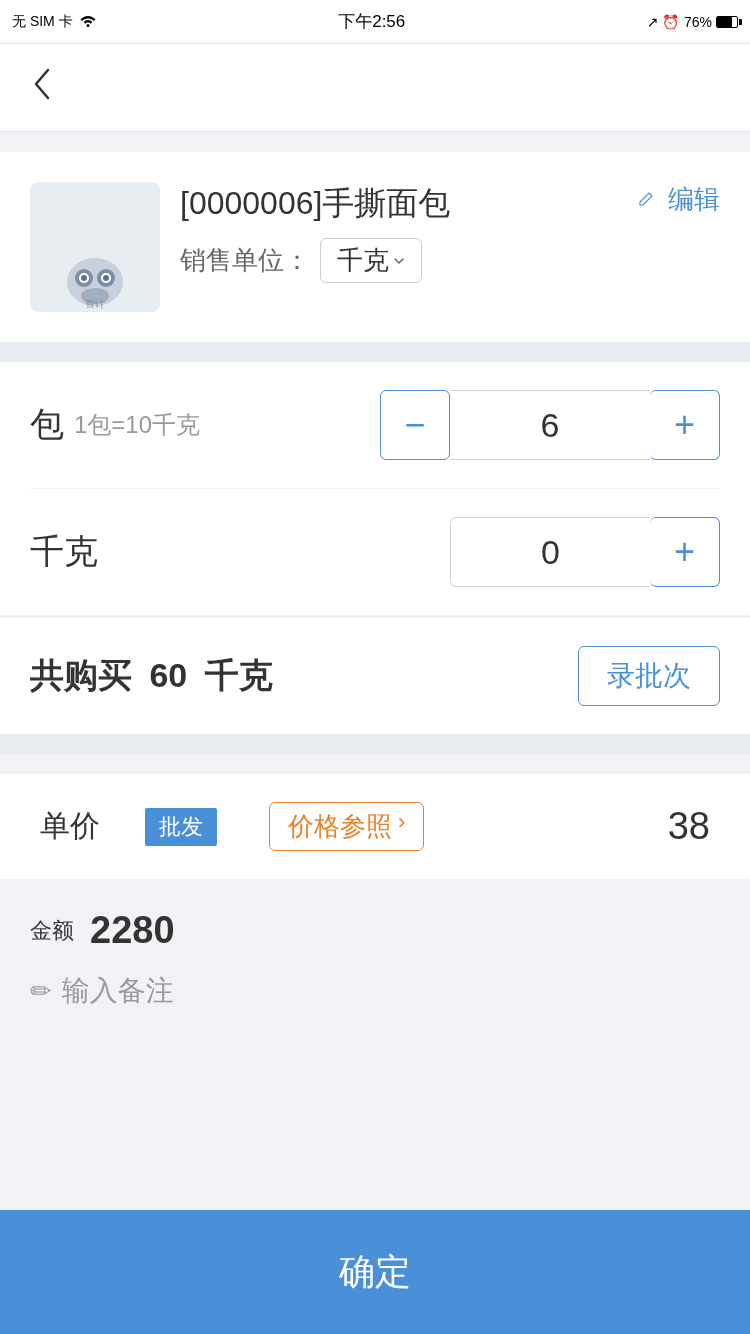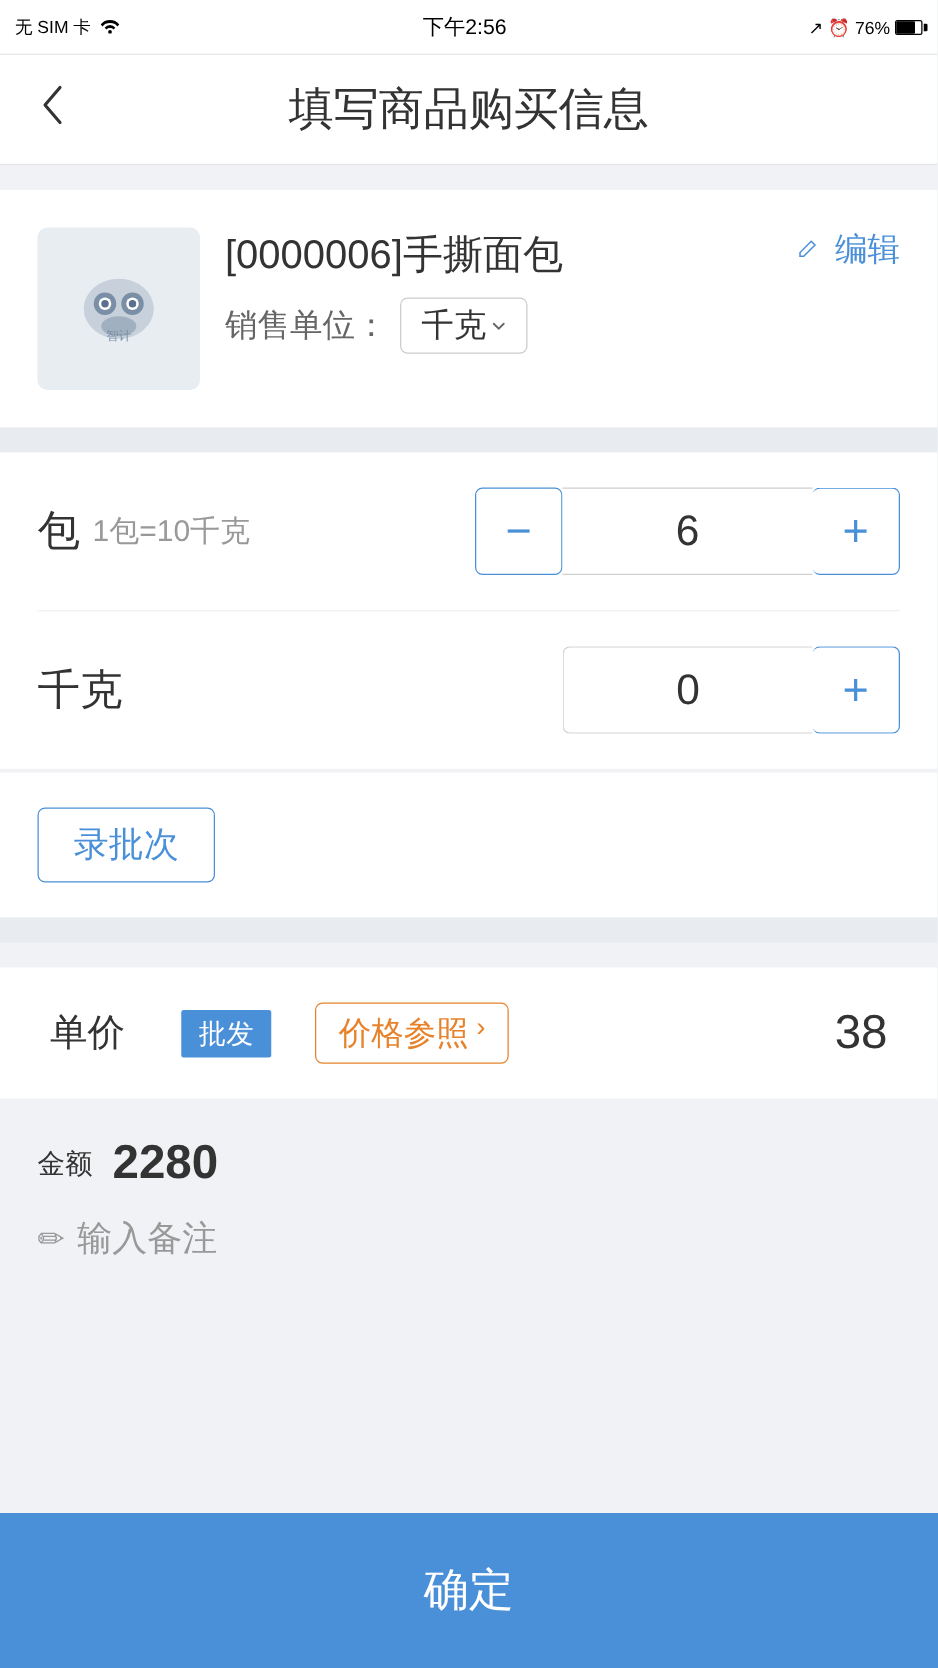--- a/index.html
+++ b/index.html
@@ -74,21 +74,21 @@
       align-items: flex-start;
       gap: 20px;
       margin-top: 20px;
     }
     .product-thumb {
       width: 130px;
       height: 130px;
       background: #e8edf2;
       border-radius: 8px;
       display: flex;
-      align-items: center;
+      align-items: flex-end;
       justify-content: center;
       flex-shrink: 0;
     }
     .product-info { flex: 1; }
     .product-name {
       font-size: 32px;
       color: #333;
       font-weight: 500;
       margin-bottom: 12px;
     }
@@ -231,21 +231,21 @@
       font-size: 30px;
       color: #333;
       margin-right: 14px;
     }
     .price-tag {
       background: #4a90d9;
       color: #fff;
       font-size: 22px;
       padding: 4px 14px;
       border-radius: 2px;
-      margin-right: 4px;
+      margin-right: 21px;
     }
     .price-ref {
       border: 1.5px solid #e8822a;
       border-radius: 6px;
       color: #e8822a;
       font-size: 26px;
       padding: 6px 18px;
       display: flex;
       align-items: flex-start;
       gap: 6px;
@@ -326,21 +326,20 @@
       </span>
   </div>
 </div>
 
 <div class="nav-bar">
   <div class="back-btn">
     <svg width="24" height="36" viewBox="0 0 24 36">
         <path d="M18 4L6 18l12 14" stroke="#333" stroke-width="2.5" fill="none" stroke-linecap="round" stroke-linejoin="round"></path>
       </svg>
   </div>
-  <div class="nav-title">填写商品购买信息</div>
 </div>
 
 <div class="product-card">
   <div class="product-thumb">
 
     <svg width="70" height="60" viewBox="0 0 70 60">
       <ellipse cx="35" cy="30" rx="28" ry="24" fill="#7a8fa6" opacity="0.3"></ellipse>
       <circle cx="24" cy="26" r="9" fill="#7a8fa6"></circle>
       <circle cx="46" cy="26" r="9" fill="#7a8fa6"></circle>
       <circle cx="24" cy="26" r="5" fill="#fff"></circle>
@@ -391,20 +390,25 @@
     <span class="input-label">千克</span>
     <span class="input-hint"></span>
     <div class="input-controls">
       <input class="ctrl-input" type="text" value="0" style="border-left: 1.5px solid rgb(208, 208, 208); border-radius: 6px 0px 0px 6px;">
       <div class="ctrl-btn ctrl-btn-right">+</div>
     </div>
   </div>
 </div>
 
 <div class="total-batch-section">
+  <div class="total-text">
+    <span>共购买</span>
+    <span style="margin: 0 8px;">60</span>
+    <span>千克</span>
+  </div>
   <div class="batch-btn">录批次</div>
 </div>
 
 <div class="section-divider"></div>
 
 <div class="price-section">
   <span class="price-label">单价</span>
   <span class="price-tag">批发</span>
   <div class="price-ref">
     <span>价格参照</span>

